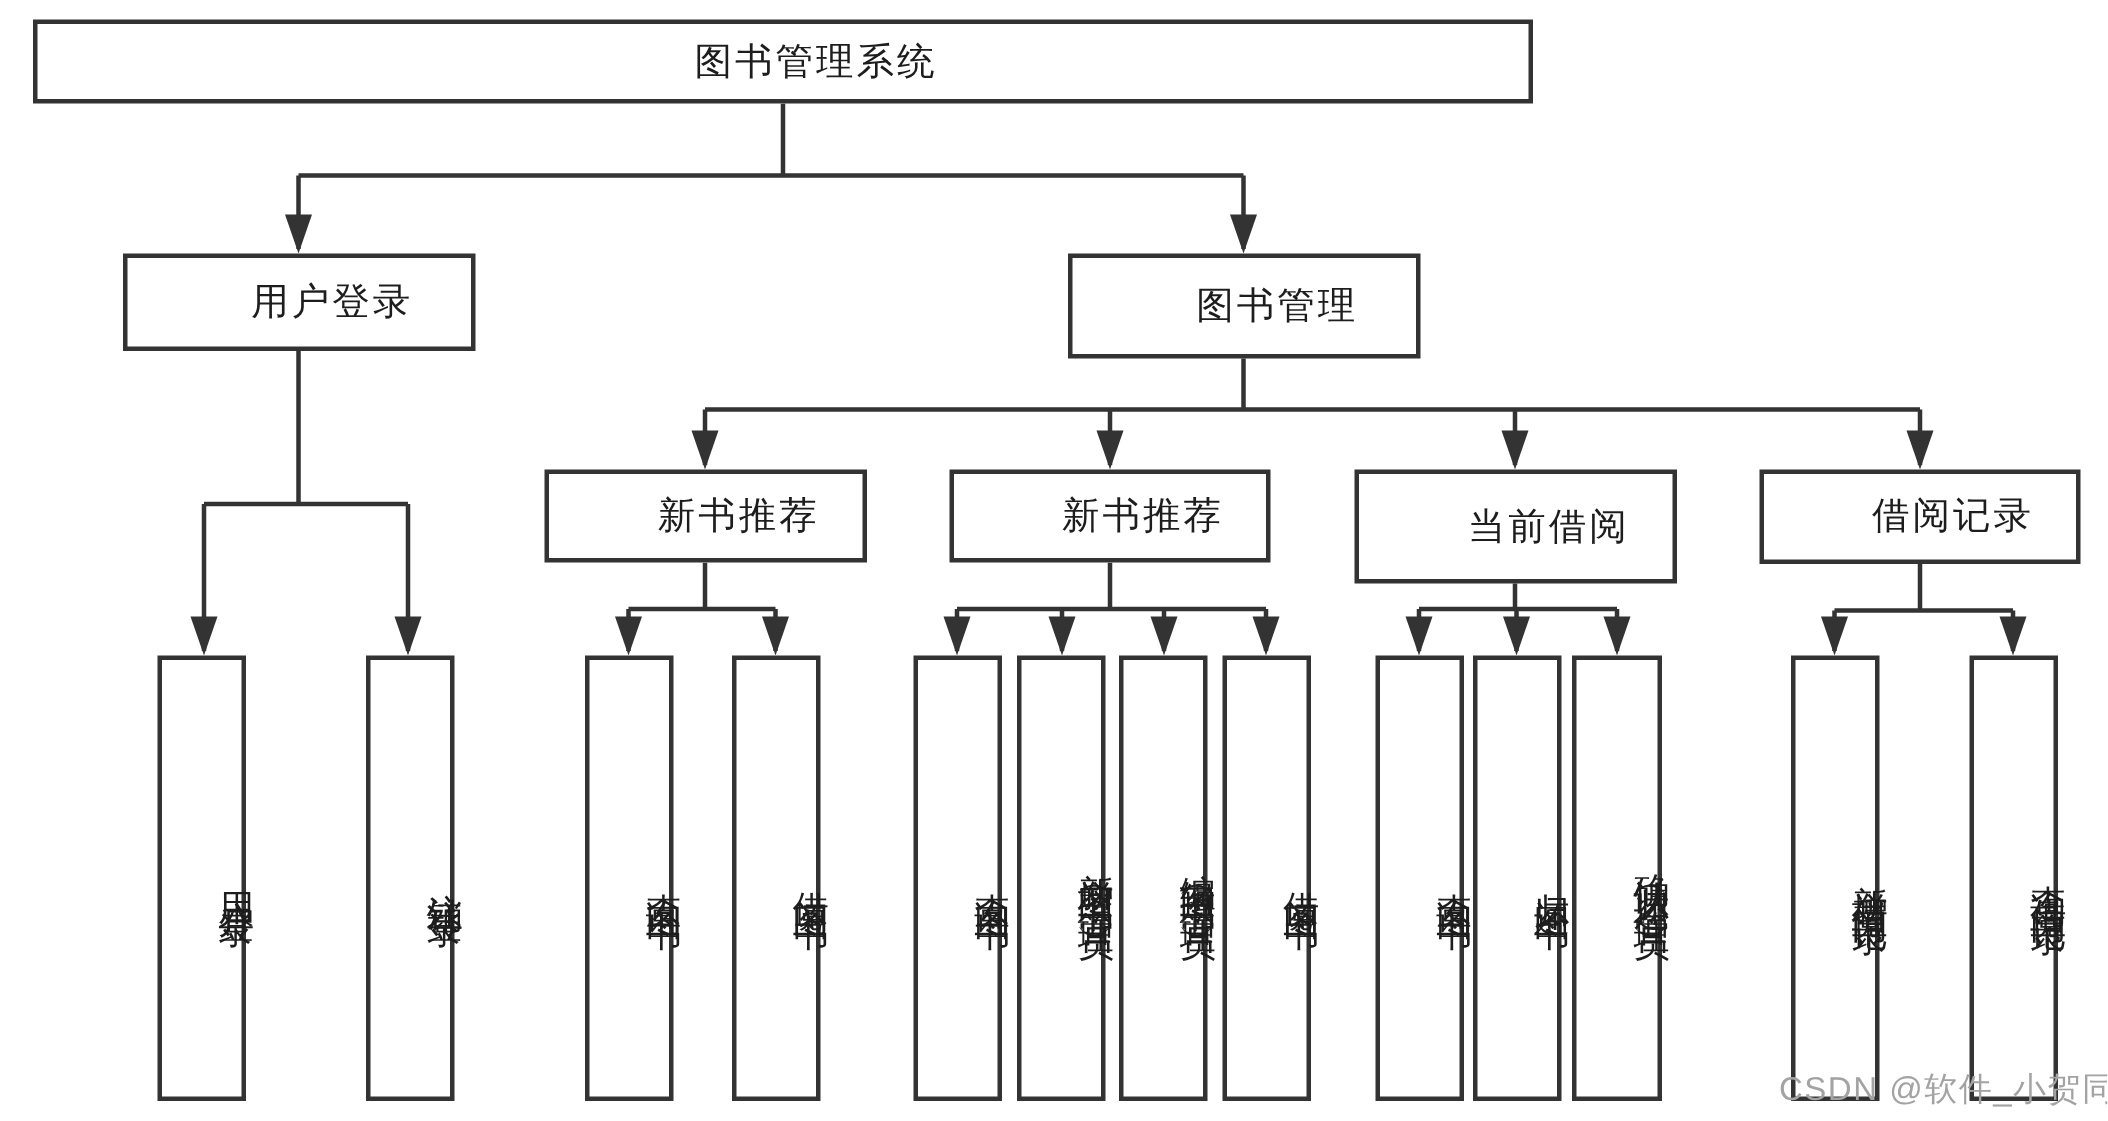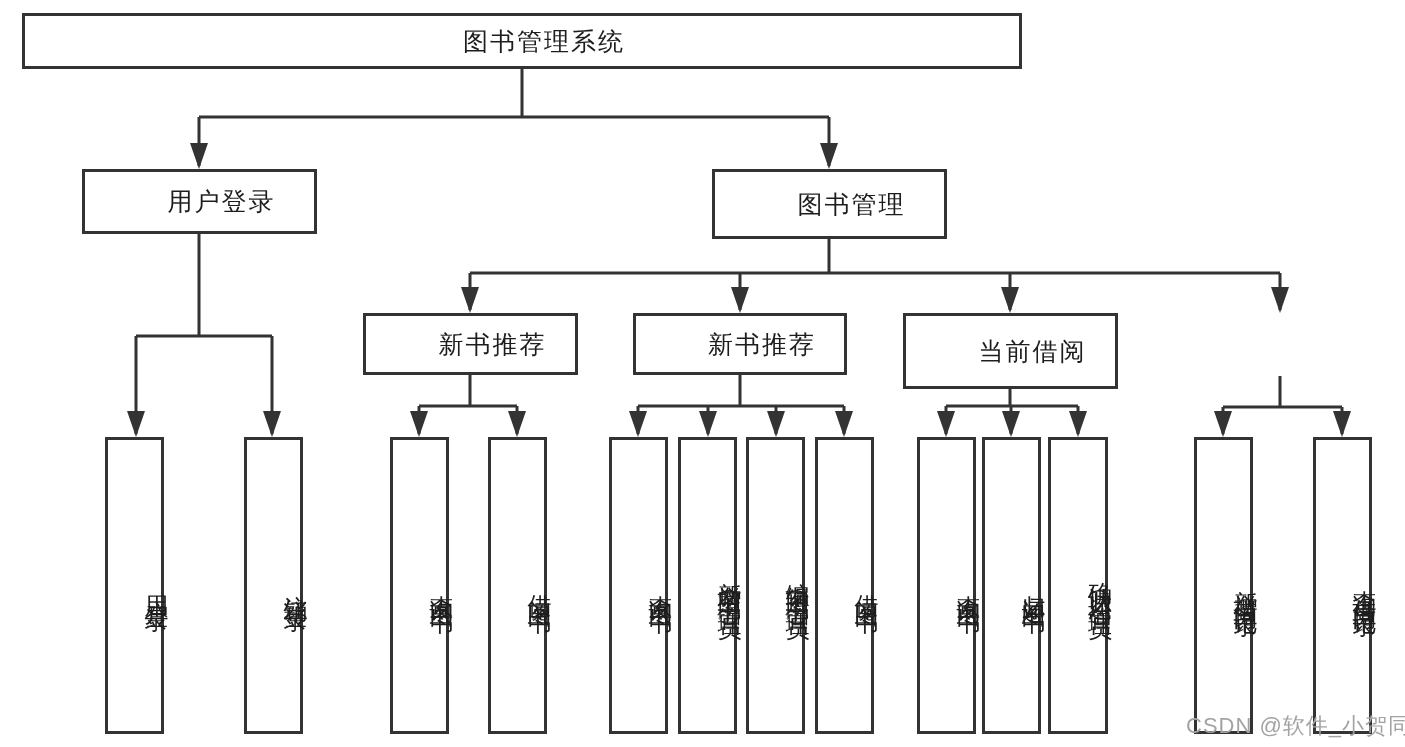--- a/index.html
+++ b/index.html
@@ -91,20 +91,21 @@
   </svg>
 
   <div class="box" style="left:22px;top:13px;width:1000px;height:56px">图书管理系统</div>
 
   <div class="box" style="left:82px;top:169px;width:235px;height:65px">用户登录</div>
   <div class="box" style="left:712px;top:169px;width:235px;height:70px">图书管理</div>
 
   <div class="box" style="left:363px;top:313px;width:215px;height:62px">新书推荐</div>
   <div class="box" style="left:633px;top:313px;width:214px;height:62px">新书推荐</div>
   <div class="box" style="left:903px;top:313px;width:215px;height:76px">当前借阅</div>
+  <div class="box" style="left:1173px;top:313px;width:214px;height:63px">借阅记录</div>
 
   <div class="box v" style="left:105px">用户登录</div>
   <div class="box v" style="left:244px">注销登录</div>
 
   <div class="box v" style="left:390px">查询图书</div>
   <div class="box v" style="left:488px">借阅图书</div>
 
   <div class="box v" style="left:609px">查询图书</div>
   <div class="box v" style="left:678px">新增图书（管理员）</div>
   <div class="box v" style="left:746px">编辑图书（管理员）</div>

